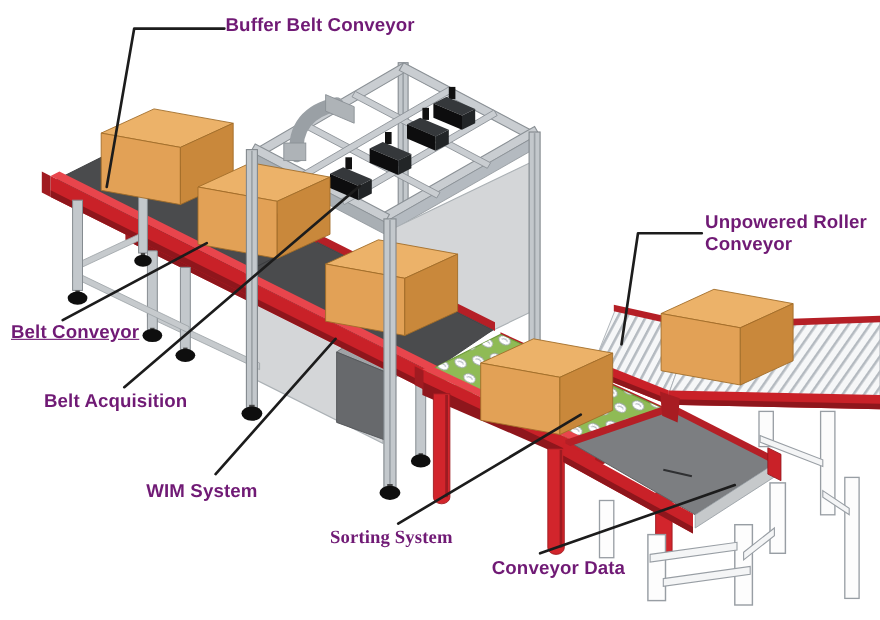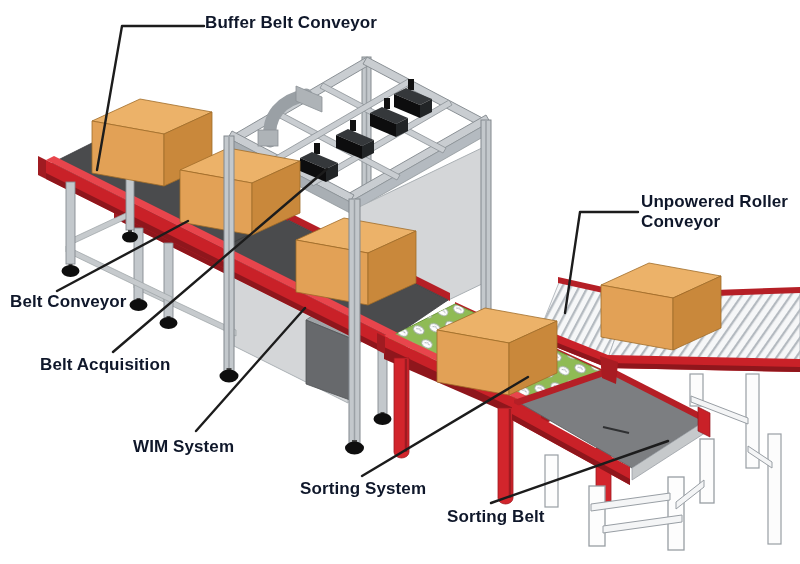--- a/index.html
+++ b/index.html
@@ -2,29 +2,29 @@
 <html><head>
 <meta charset="utf-8">
 <style>
   html,body{margin:0;padding:0;background:#fff;}
   .stage{
     position:relative;width:800px;height:564px;background:#ffffff;
     overflow:hidden;font-family:"Liberation Sans",sans-serif;
   }
   .stage svg{position:absolute;left:0;top:0;}
   .lbl{
-    position:absolute;font-weight:700;font-size:17px;color:#0f172a;
+    position:absolute;font-weight:700;font-size:17px;color:#701a75;
     line-height:20px;white-space:nowrap;letter-spacing:.1px;
   }
   #lbl-buffer   {left:205px;top:13px;}
   #lbl-unpowered{left:641px;top:192px;width:162px;white-space:normal;}
-  #lbl-belt     {left:10px; top:292px;}
+  #lbl-belt     {left:10px; top:292px;text-decoration:underline;}
   #lbl-data     {left:40px; top:355px;}
   #lbl-wim      {left:133px;top:437px;text-align:center;}
-  #lbl-sorting  {left:300px;top:479px;}
+  #lbl-sorting  {left:300px;top:479px;font-family:Liberation Serif, serif;}
   #lbl-conveyor {left:447px;top:507px;}
 </style>
 </head>
 <body>
 
 <div class="stage">
 
 <svg width="800" height="564" viewBox="0 0 800 564">
   <defs>
     <pattern id="dots" width="27" height="18" patternUnits="userSpaceOnUse" patternTransform="rotate(26)">
@@ -237,15 +237,15 @@
     <path d="M 491 503 L 668 441"></path>
   </g>
 </svg>
 
 <div class="lbl" id="lbl-buffer">Buffer Belt Conveyor</div>
 <div class="lbl" id="lbl-unpowered">Unpowered Roller Conveyor</div>
 <div class="lbl" id="lbl-belt">Belt Conveyor</div>
 <div class="lbl" id="lbl-data">Belt Acquisition</div>
 <div class="lbl" id="lbl-wim">WIM System</div>
 <div class="lbl" id="lbl-sorting">Sorting System</div>
-<div class="lbl" id="lbl-conveyor">Sorting Belt</div>
+<div class="lbl" id="lbl-conveyor">Conveyor Data</div>
 
 </div>
 
 </body></html>

